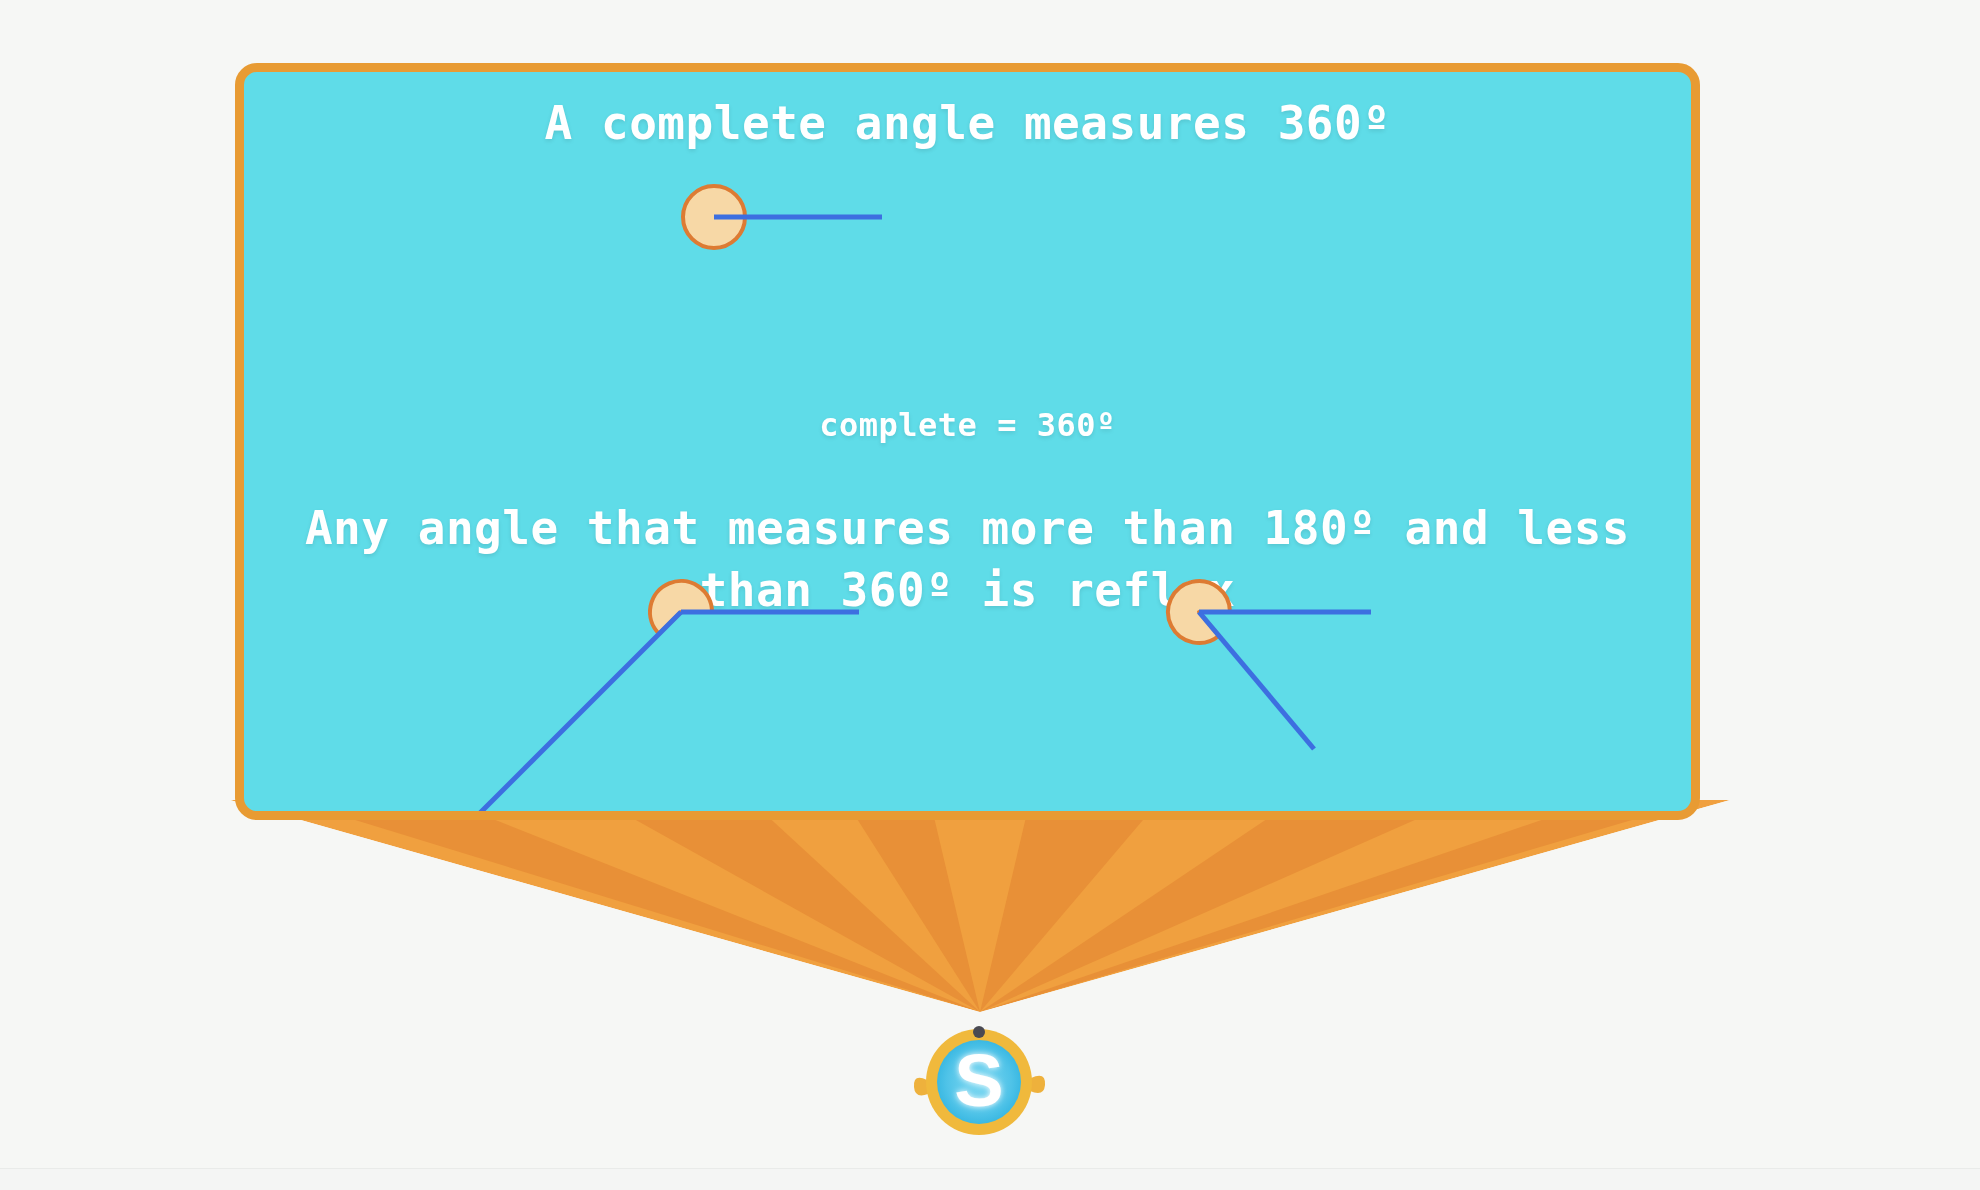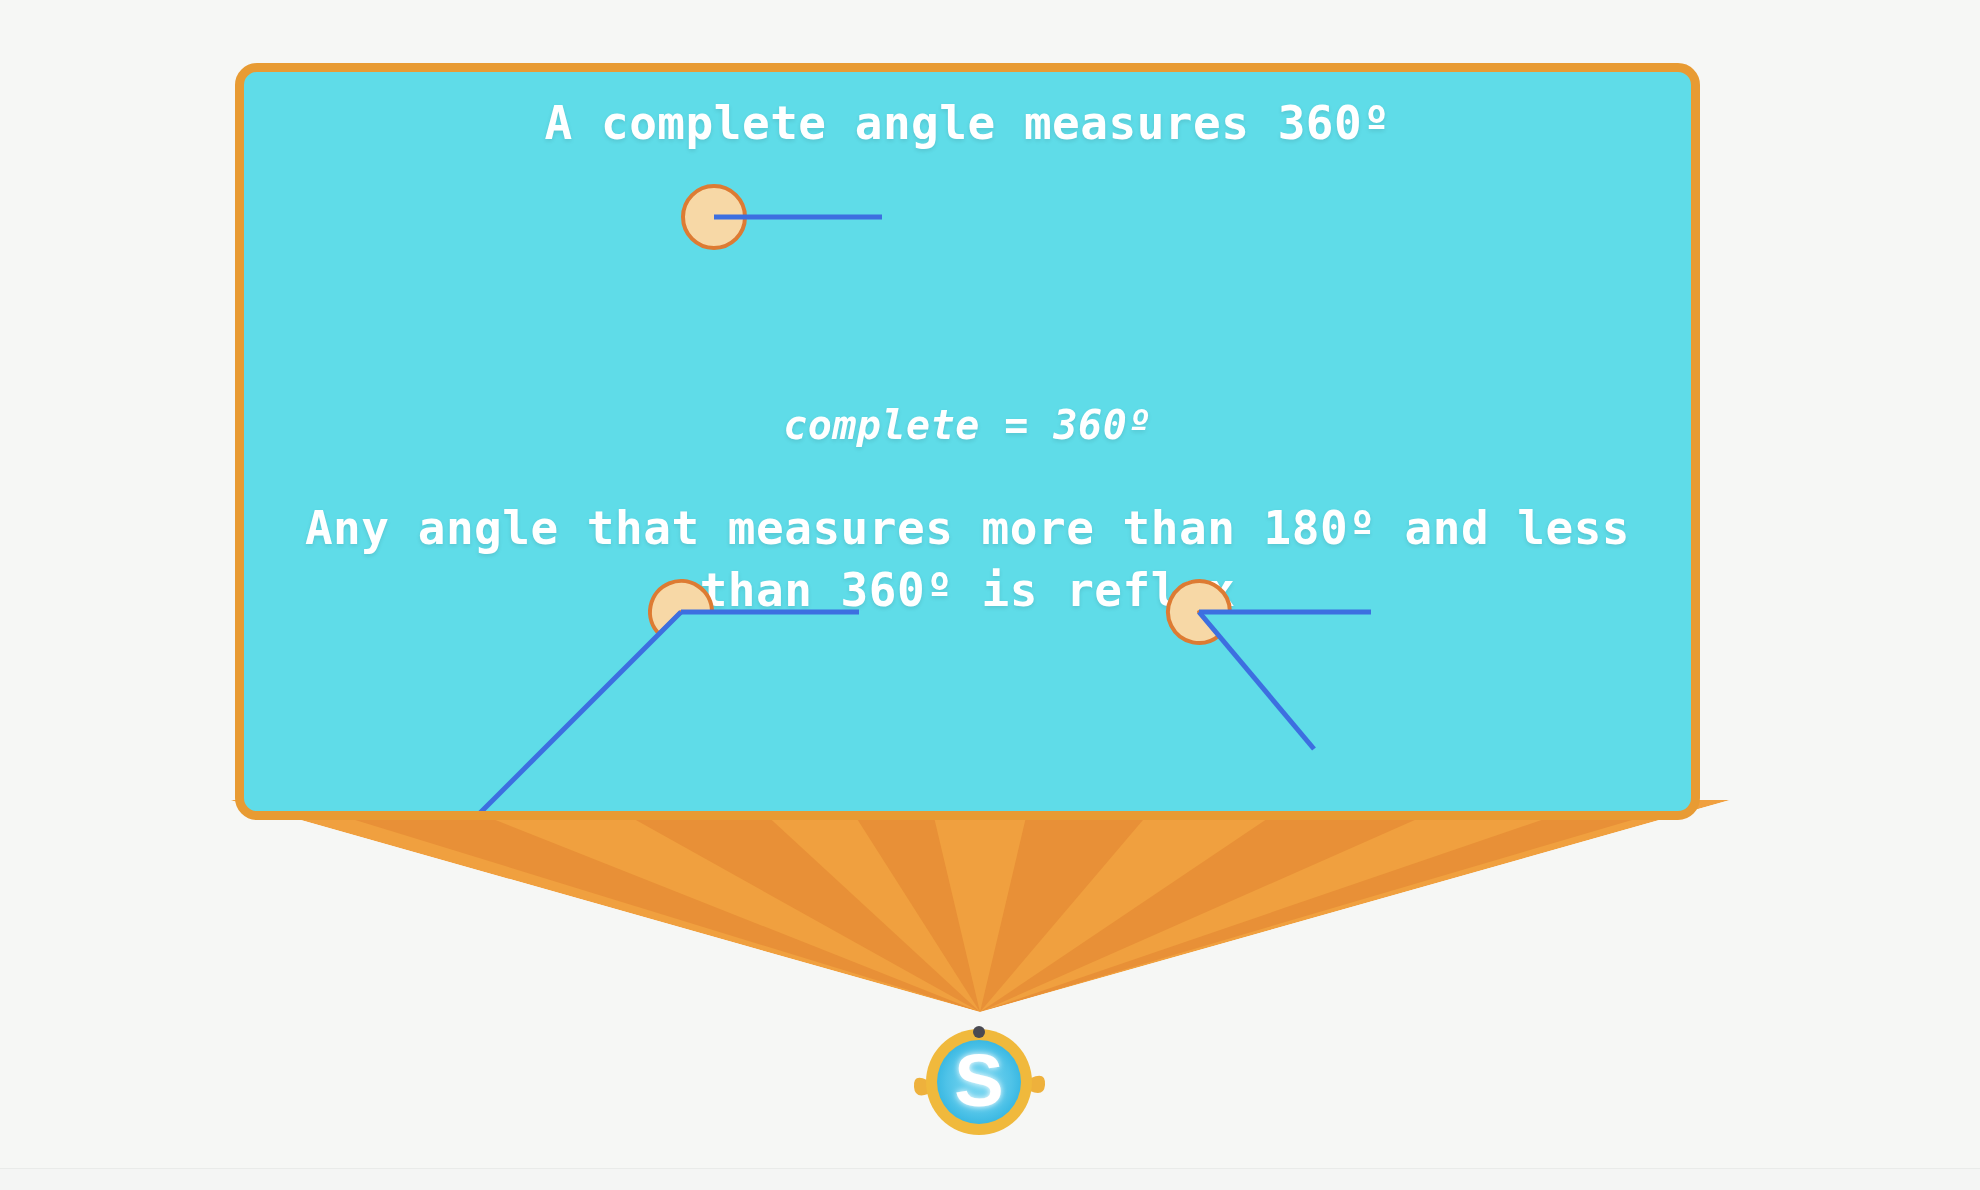--- a/index.html
+++ b/index.html
@@ -87,23 +87,22 @@
   }
 
   .headline-1 {
     top: 22px;
     font-size: 46px;
     line-height: 58px;
   }
 
   .caption-1 {
     top: 328px;
-    font-size: 40px;
+    font-size: 32px;
     line-height: 50px;
-    font-style: italic;
   }
 
   .headline-2 {
     top: 425px;
     font-size: 46px;
     line-height: 62px;
     padding: 0 28px;
   }
 
   .caption-2 {

